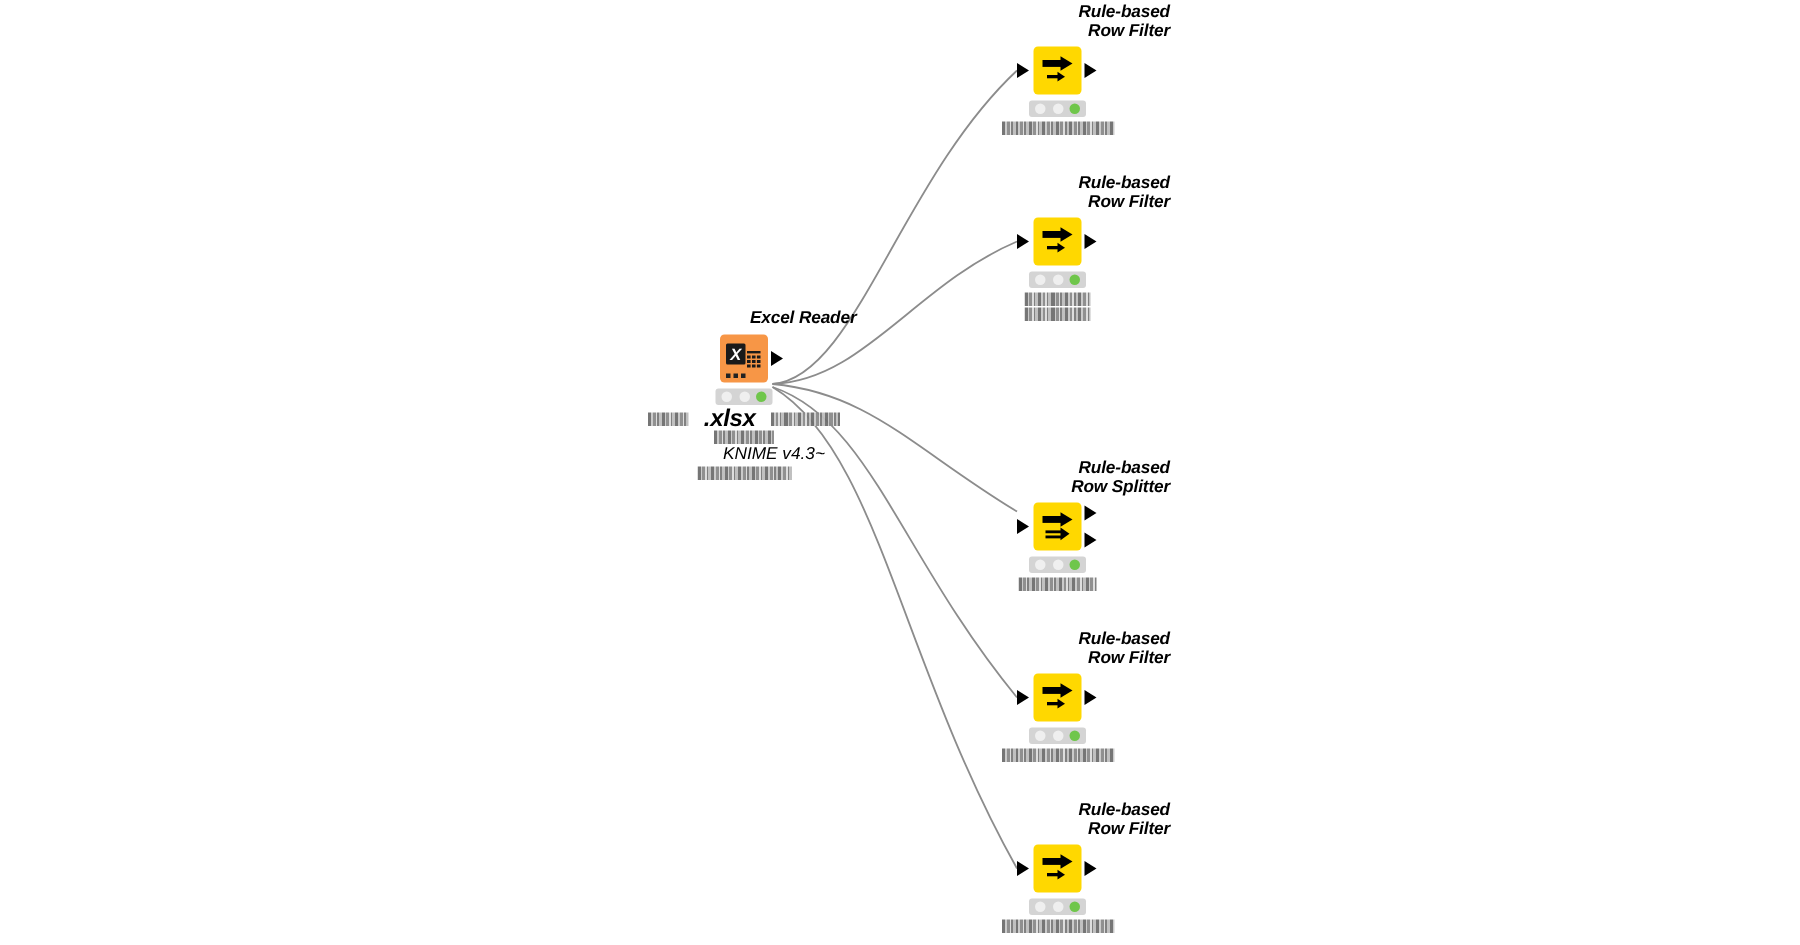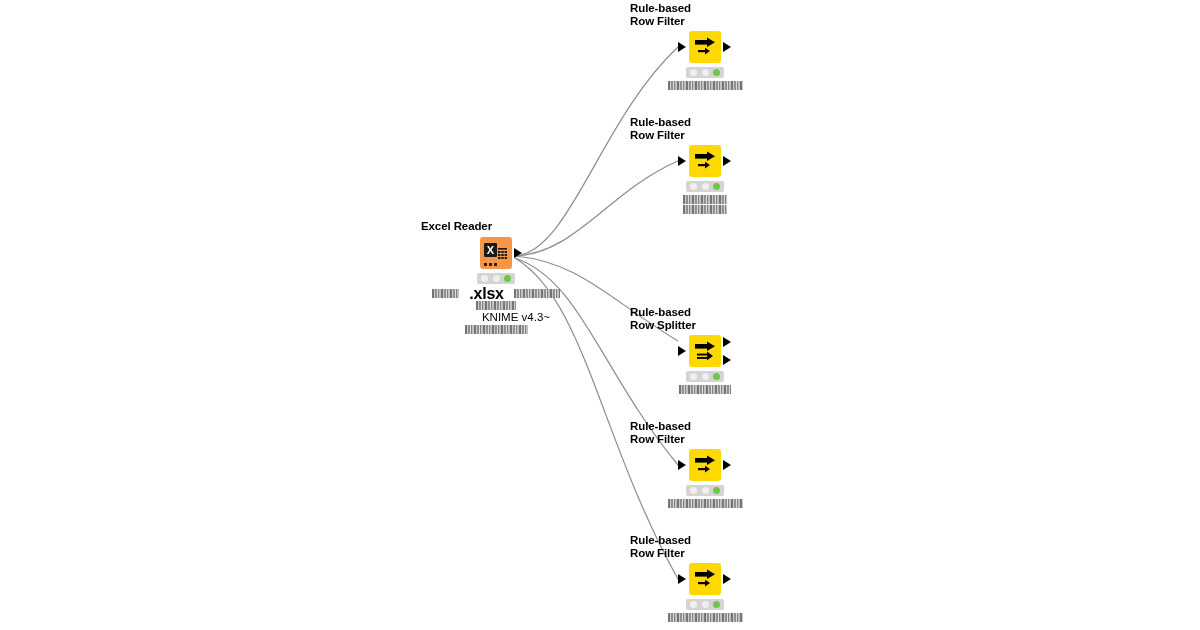--- a/index.html
+++ b/index.html
@@ -31,21 +31,22 @@
     width: 1200px;
     height: 630px;
     pointer-events: none;
   }
 
   
   .node {
     position: absolute;
     width: 150px;
     margin-left: -75px;   
-    text-align: left;
+    text-align: right;
+    font-style: italic;
   }
 
   .node-title {
     font-size: 11.5px;
     font-weight: bold;
     color: #000000;
     line-height: 12.5px;
     letter-spacing: -0.1px;
     white-space: pre-line;
   }
@@ -168,21 +169,21 @@
   <svg id="wires" viewBox="0 0 1200 630" xmlns="http://www.w3.org/2000/svg">
     <g fill="none" stroke="#8c8c8c" stroke-width="1.2">
       <path d="M 515,256 C 570,252 600,120 678,47"></path>
       <path d="M 515,256 C 575,254 610,190 678,161"></path>
       <path d="M 515,256 C 580,262 610,300 678,341"></path>
       <path d="M 515,258 C 580,280 600,370 678,465"></path>
       <path d="M 515,258 C 585,300 600,440 678,579"></path>
     </g>
   </svg>
 
-  <div class="node" style="left:496px; top:220px;">
+  <div class="node" style="left:496px; top:206px;">
     <div class="node-title">Excel Reader</div>
     <div class="node-body-row">
       <div class="node-box reader">
         <svg class="glyph-excel" viewBox="0 0 26 24" xmlns="http://www.w3.org/2000/svg">
           <rect x="1" y="2" width="13" height="14" rx="1" fill="#1a1a1a"></rect>
           <text x="7.5" y="13" font-family="Liberation Sans, sans-serif" font-size="11" font-weight="bold" fill="#ffffff" text-anchor="middle">X</text>
           <g fill="#1a1a1a">
             <rect x="15" y="7" width="9" height="1.6"></rect>
             <rect x="15" y="10" width="2.4" height="2"></rect>
             <rect x="18.3" y="10" width="2.4" height="2"></rect>

